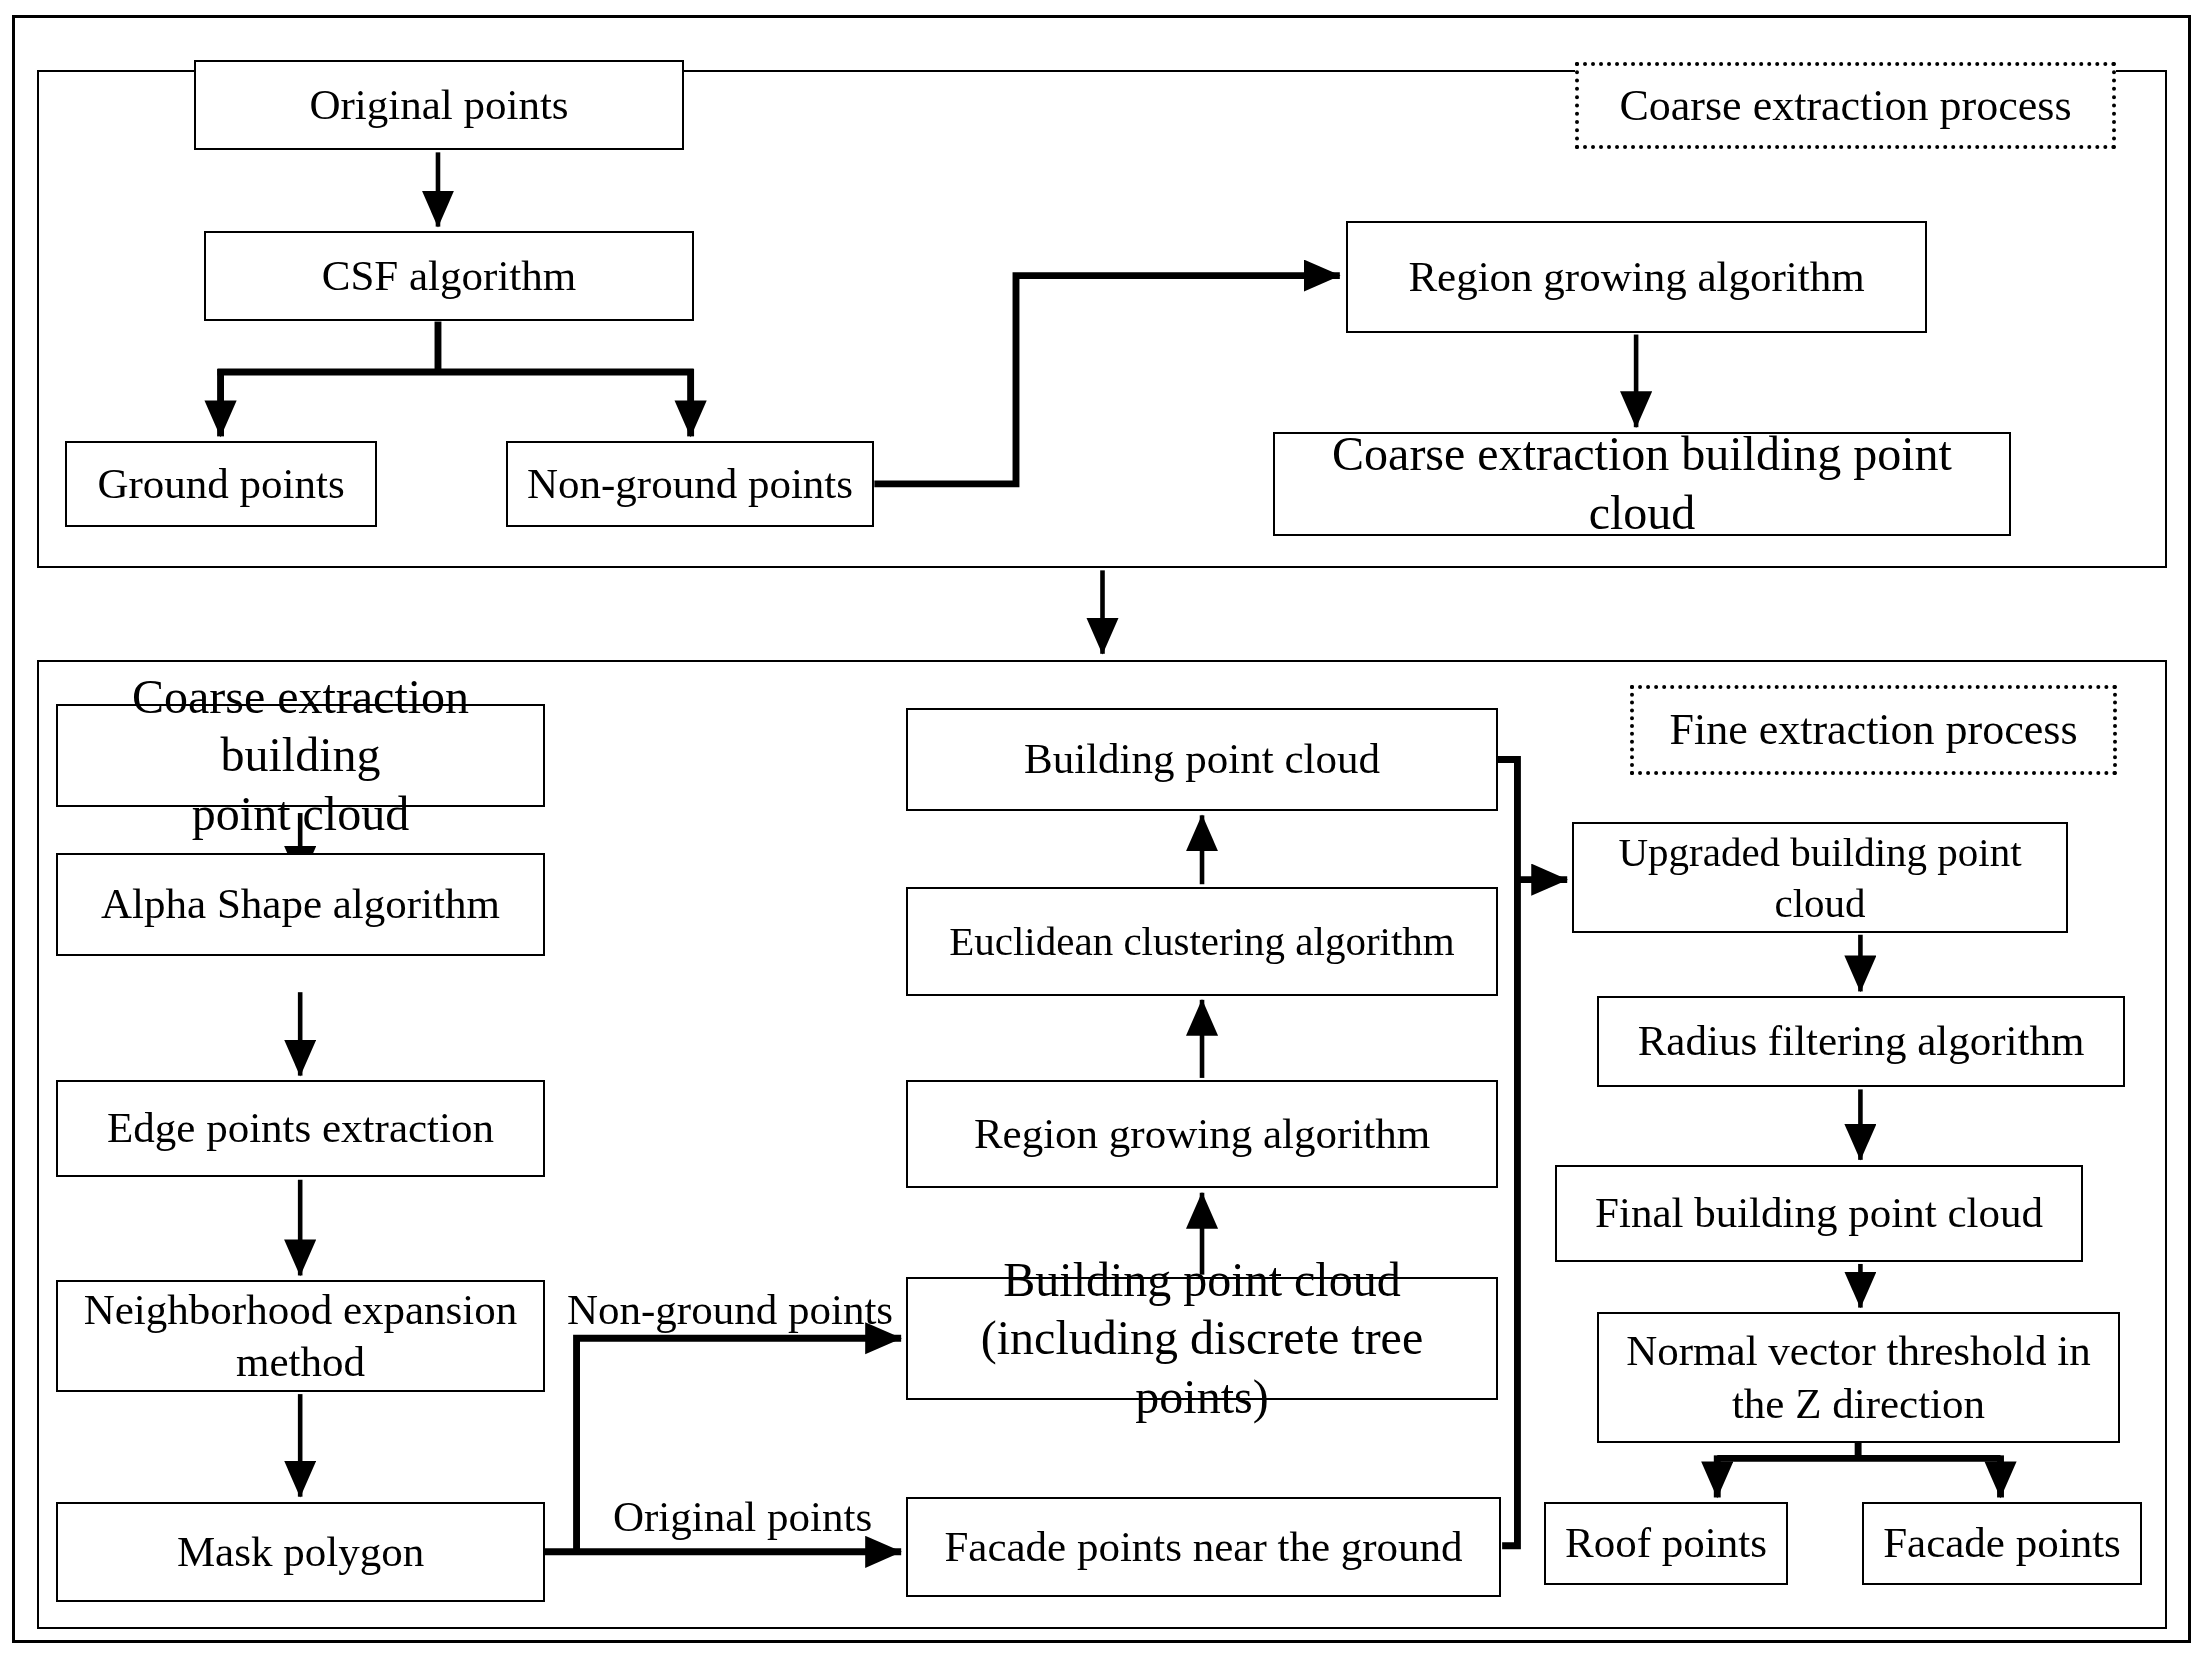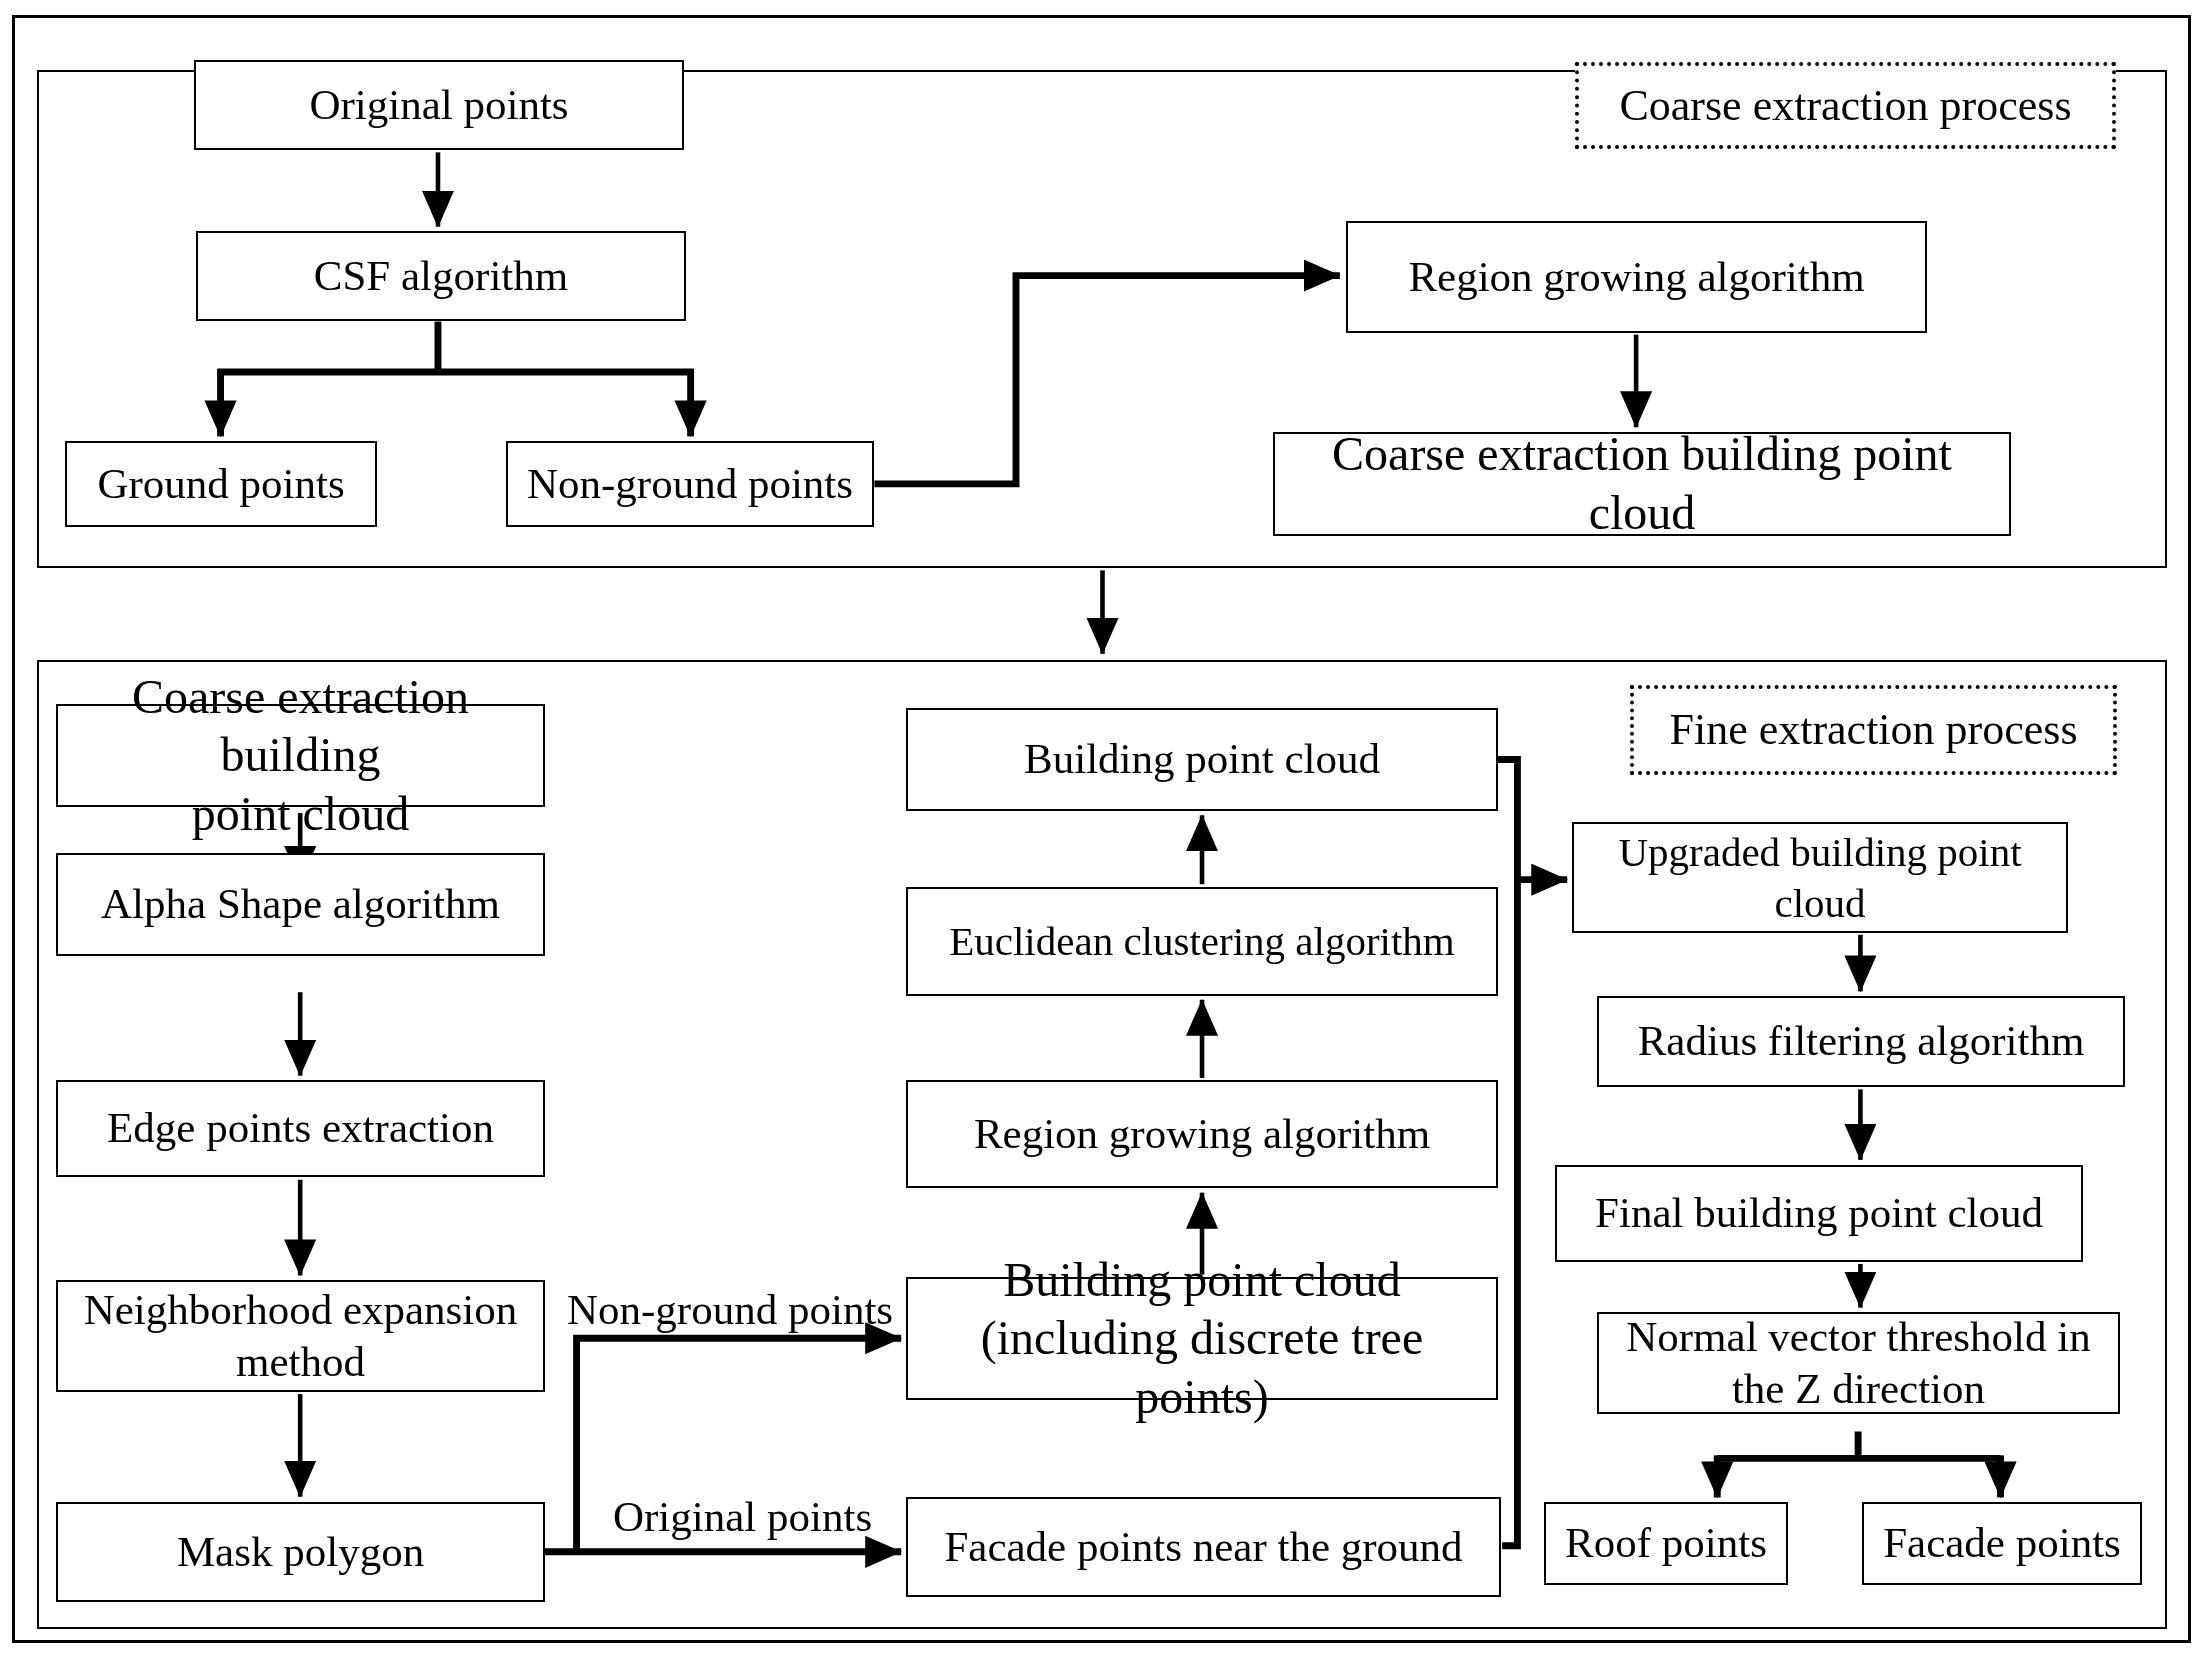--- a/index.html
+++ b/index.html
@@ -78,21 +78,21 @@
     <path class="thin" d="M2430 1423 V1515" marker-end="url(#ah)"></path>
     <path class="thin" d="M2430 1651 V1708" marker-end="url(#ah)"></path>
     <path class="thick" d="M2427 1870 V1905 M2243 1905 H2613"></path>
     <path class="thick" d="M2243 1901 V1956" marker-end="url(#ah)"></path>
     <path class="thick" d="M2613 1901 V1956" marker-end="url(#ah)"></path>
   </svg>
 
   <div class="box" style="left:194px;top:60px;width:490px;height:90px">
     <span>Original points</span>
   </div>
-  <div class="box" style="left:196px;top:231px;width:490px;height:90px">
+  <div class="box" style="left:204px;top:231px;width:490px;height:90px">
     <span>CSF algorithm</span>
   </div>
   <div class="box" style="left:65px;top:441px;width:312px;height:86px">
     <span>Ground points</span>
   </div>
   <div class="box" style="left:506px;top:441px;width:368px;height:86px">
     <span>Non-ground points</span>
   </div>
   <div class="box dotted" style="left:1575px;top:62px;width:541px;height:87px">
     <span>Coarse extraction process</span>
@@ -147,21 +147,21 @@
   </div>
   <div class="box f54" style="left:1572px;top:822px;width:496px;height:111px">
     <span>Upgraded building point cloud</span>
   </div>
   <div class="box" style="left:1597px;top:996px;width:528px;height:91px">
     <span>Radius filtering algorithm</span>
   </div>
   <div class="box" style="left:1555px;top:1165px;width:528px;height:97px">
     <span>Final building point cloud</span>
   </div>
-  <div class="box" style="left:1597px;top:1312px;width:523px;height:102px">
+  <div class="box" style="left:1597px;top:1312px;width:523px;height:131px">
     <span>Normal vector threshold in
 the Z direction</span>
   </div>
   <div class="box" style="left:1544px;top:1502px;width:244px;height:83px">
     <span>Roof points</span>
   </div>
   <div class="box" style="left:1862px;top:1502px;width:280px;height:83px">
     <span>Facade points</span>
   </div>
 

